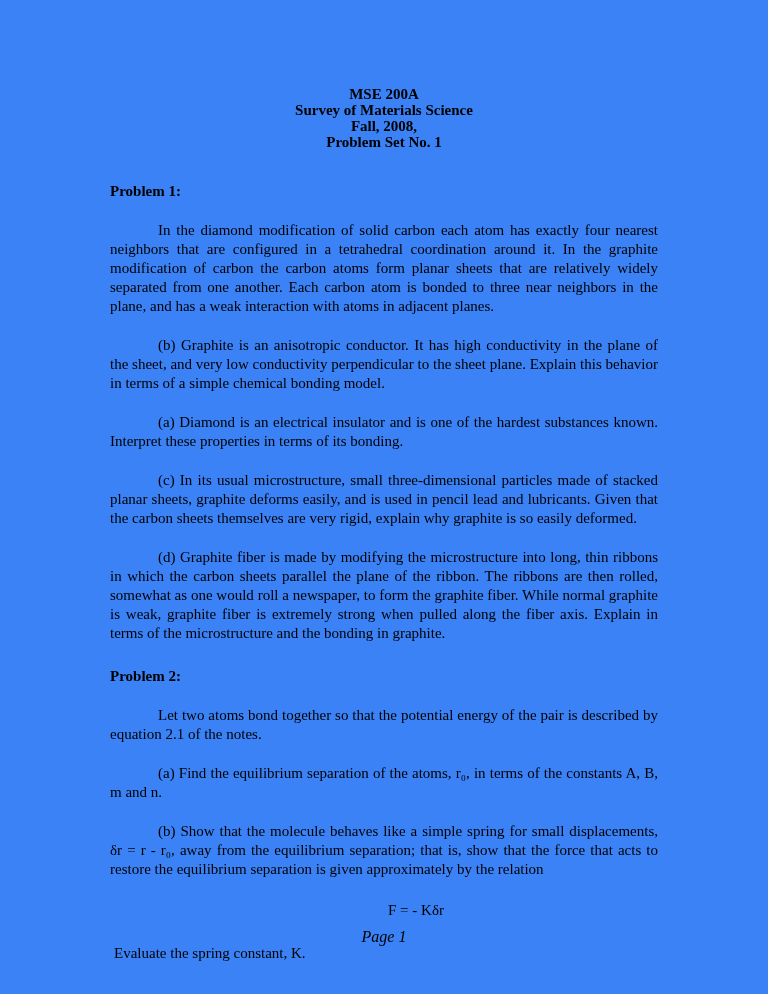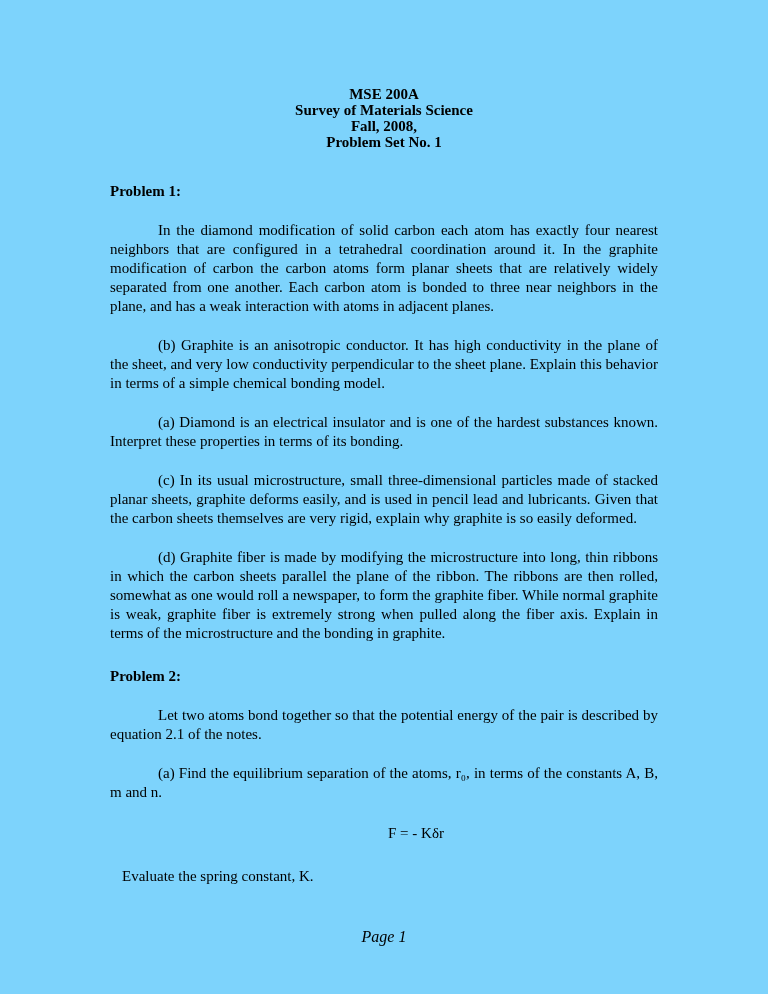--- a/index.html
+++ b/index.html
@@ -5,21 +5,21 @@
   * { box-sizing: border-box; }
   html, body {
     margin: 0;
     padding: 0;
     background: #ffffff;
   }
   .page {
     position: relative;
     width: 768px;
     height: 994px;
-    background: #7dd3fc;
+    background: #3b82f6;
     font-family: "Liberation Serif", "DejaVu Serif", serif;
     color: #000000;
     overflow: hidden;
   }
   .content {
     position: absolute;
     left: 110px;
     top: 86px;
     width: 548px;
     font-size: 15px;
@@ -39,21 +39,21 @@
     margin: 20px 0 0 0;
     text-align: justify;
     text-indent: 48px;
   }
   p.equation {
     margin: 22px 0 0 64px;
     text-indent: 0;
     text-align: center;
   }
   p.no-indent {
-    margin: 24px 0 0 12px;
+    margin: 24px 0 0 4px;
     text-indent: 0;
     text-align: left;
   }
   .footer {
     position: absolute;
     left: 0;
     top: 928px;
     width: 100%;
     text-align: center;
     font-style: italic;
@@ -77,19 +77,20 @@
     <div class="problem-title">Problem 1:</div>
     <p class="body-par">In the diamond modification of solid carbon each atom has exactly four nearest neighbors that are configured in a tetrahedral coordination around it.  In the graphite modification of carbon the carbon atoms form planar sheets that are relatively widely separated from one another.  Each carbon atom is bonded to three near neighbors in the plane, and has a weak interaction with atoms in adjacent planes.</p>
     <p class="body-par">(b) Graphite is an anisotropic conductor.  It has high conductivity in the plane of the sheet, and very low conductivity perpendicular to the sheet plane.  Explain this behavior in terms of a simple chemical bonding model.</p>
     <p class="body-par">(a) Diamond is an electrical insulator and is one of the hardest substances known.  Interpret these properties in terms of its bonding.</p>
     <p class="body-par">(c) In its usual microstructure, small three-dimensional particles made of stacked planar sheets, graphite deforms easily, and is used in pencil lead and lubricants.  Given that the carbon sheets themselves are very rigid, explain why graphite is so easily deformed.</p>
     <p class="body-par">(d) Graphite fiber is made by modifying the microstructure into long, thin ribbons in which the carbon sheets parallel the plane of the ribbon.  The ribbons are then rolled, somewhat as one would roll a newspaper, to form the graphite fiber.  While normal graphite is weak, graphite fiber is extremely strong when pulled along the fiber axis.  Explain in terms of the microstructure and the bonding in graphite.</p>
 
     <div class="problem-title">Problem 2:</div>
     <p class="body-par">Let two atoms bond together so that the potential energy of the pair is described by equation 2.1 of the notes.</p>
     <p class="body-par">(a) Find the equilibrium separation of the atoms, r₀, in terms of the constants A, B, m and n.</p>
+    <p class="body-par">(b) Show that the molecule behaves like a simple spring for small displacements, δr = r - r₀, away from the equilibrium separation; that is, show that the force that acts to restore the equilibrium separation is given approximately by the relation</p>
     <p class="equation">F = - Kδr</p>
     <p class="no-indent">Evaluate the spring constant, K.</p>
 
   </div>
 
   <div class="footer">Page 1</div>
 </div>
 
 </body></html>

